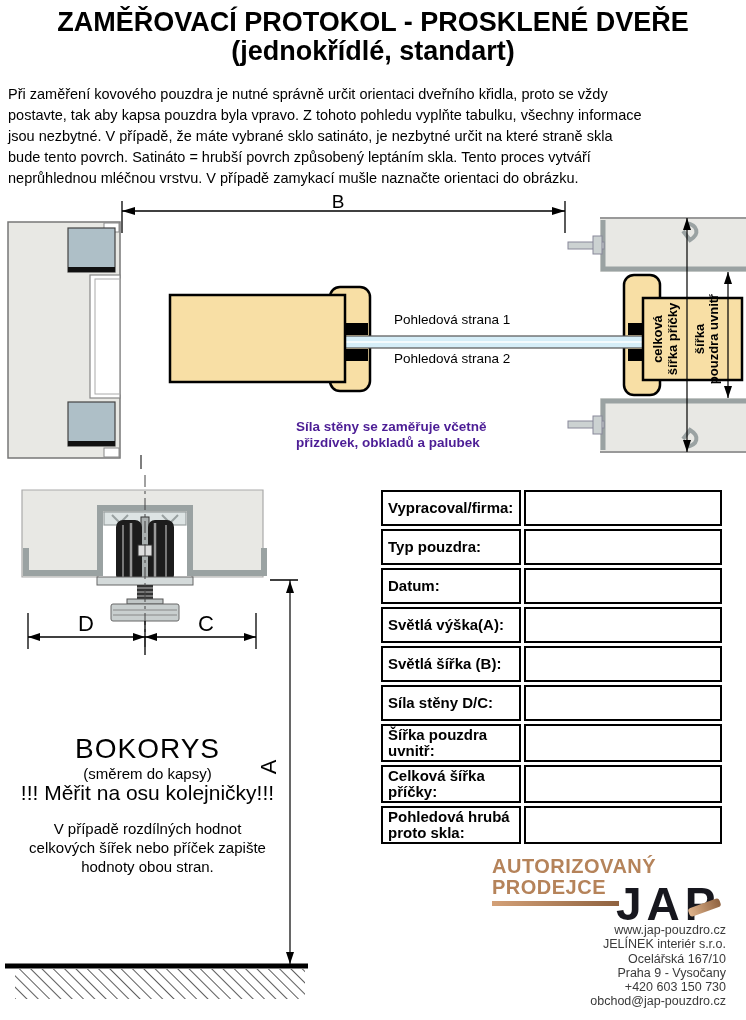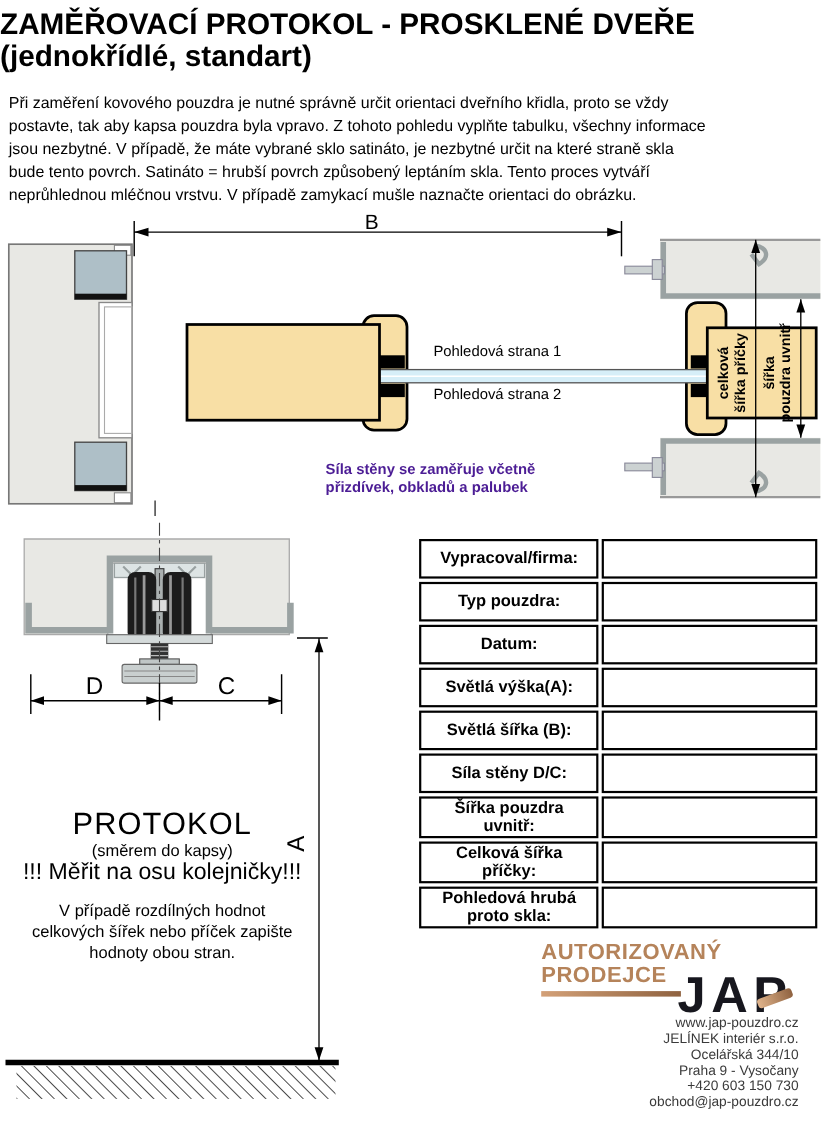--- a/index.html
+++ b/index.html
@@ -4,21 +4,21 @@
 <style>
   * { margin:0; padding:0; box-sizing:border-box; }
   html,body { background:#fff; }
   body {
     width:746px; height:1020px; position:relative; overflow:hidden;
     font-family:"Liberation Sans", sans-serif; color:#000;
   }
   .abs { position:absolute; }
 
   
-  .title { top:8px; left:0; width:746px; 
+  .title { top:8px; left:0; width:746px; text-align:center;
            font-size:27px; font-weight:bold; line-height:29px; }
 
   
   .intro { top:84px; left:8px; width:736px; font-size:14.5px;
            line-height:21px; white-space:pre-line; }
 
   
   .red-note { top:419px; left:296px; font-size:13.5px; line-height:16px;
               font-weight:bold; white-space:pre-line; }
 
@@ -26,22 +26,22 @@
   .bokorys { top:734px; left:10px; width:275px; text-align:center; }
   .bokorys .big { font-size:28px; font-weight:400; letter-spacing:1px; line-height:30px; }
   .bokorys .sub { font-size:15px; line-height:19px; }
   .bokorys .warn { font-size:21px; line-height:19px; }
   .bokorys .note { margin-top:17px; font-size:15px; line-height:19px; white-space:pre-line; }
 
   
   .form-table { top:487px; left:378px; }
   .form-table table { border-collapse:separate; border-spacing:3px; }
   .form-table td { border:2px solid #000; height:36px; background:#fff; }
-  .form-table td.lbl { width:163px; padding:1px 4px 1px 5px;
-                       font-size:15px; font-weight:bold; line-height:16px; vertical-align:middle;text-align:center; }
+  .form-table td.lbl { width:140px; padding:1px 4px 1px 5px;
+                       font-size:15px; font-weight:bold; line-height:16px; vertical-align:middle; }
   .form-table td.val { width:198px; }
 
   
   .dealer { top:856px; left:492px; width:246px; }
   .dealer .auth { font-size:20px; font-weight:bold; letter-spacing:.5px;
                   line-height:21px; color:#b5835a; }
   .dealer .bar { width:127px; height:5px; margin-top:3px;
                  background:linear-gradient(90deg,#d3a077,#8f6240); }
   .dealer .jap { position:absolute; left:124px; top:25px; font-size:46px;
                  font-weight:bold; letter-spacing:5px; line-height:1; color:#17171e; }
@@ -211,21 +211,21 @@
     <text transform="rotate(-90 276 292)" x="276" y="292" text-anchor="middle" font-size="22">A</text>
   </g>
 
   <g>
     <rect x="15" y="494" width="290" height="30" fill="url(#hatch)"></rect>
     <line x1="5" y1="491" x2="308" y2="491" stroke="#000" stroke-width="5"></line>
   </g>
 </svg>
 
 <div class="abs bokorys">
-  <div class="big">PROTOKOL</div>
+  <div class="big">BOKORYS</div>
   <div class="sub">(směrem do kapsy)</div>
   <div class="warn">!!! Měřit na osu kolejničky!!!</div>
   <div class="note">V případě rozdílných hodnot
 celkových šířek nebo příček zapište
 hodnoty obou stran.</div>
 </div>
 
 <div class="abs form-table">
   <table>
     <tbody>
@@ -271,18 +271,18 @@
 
 <div class="abs dealer">
   <div class="auth">AUTORIZOVANÝ</div>
   <div class="auth">PRODEJCE</div>
   <div class="bar"></div>
   <div class="jap">JAP</div>
   <div class="swoosh"></div>
   <div class="contact">
     <div>www.jap-pouzdro.cz</div>
     <div>JELÍNEK interiér s.r.o.</div>
-    <div>Ocelářská 344/10</div>
+    <div>Ocelářská 167/10</div>
     <div>Praha 9 - Vysočany</div>
     <div>+420 603 150 730</div>
     <div>obchod@jap-pouzdro.cz</div>
   </div>
 </div>
 
 </body></html>

